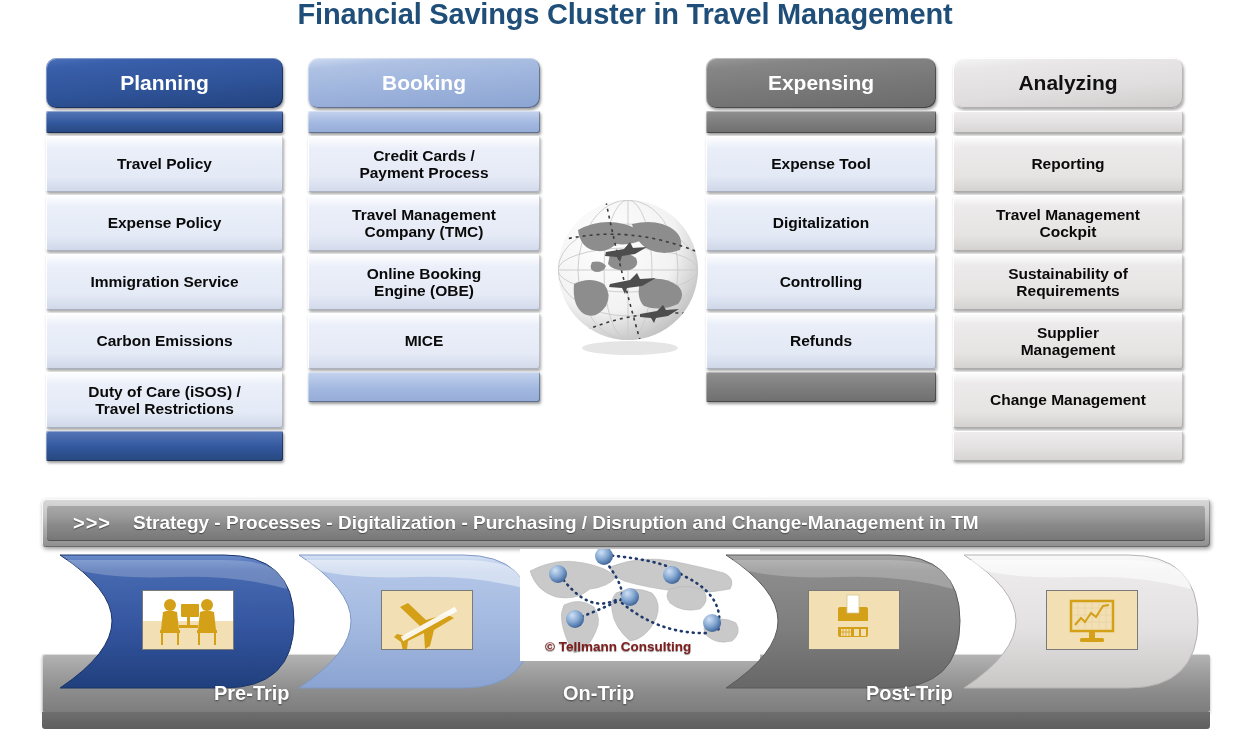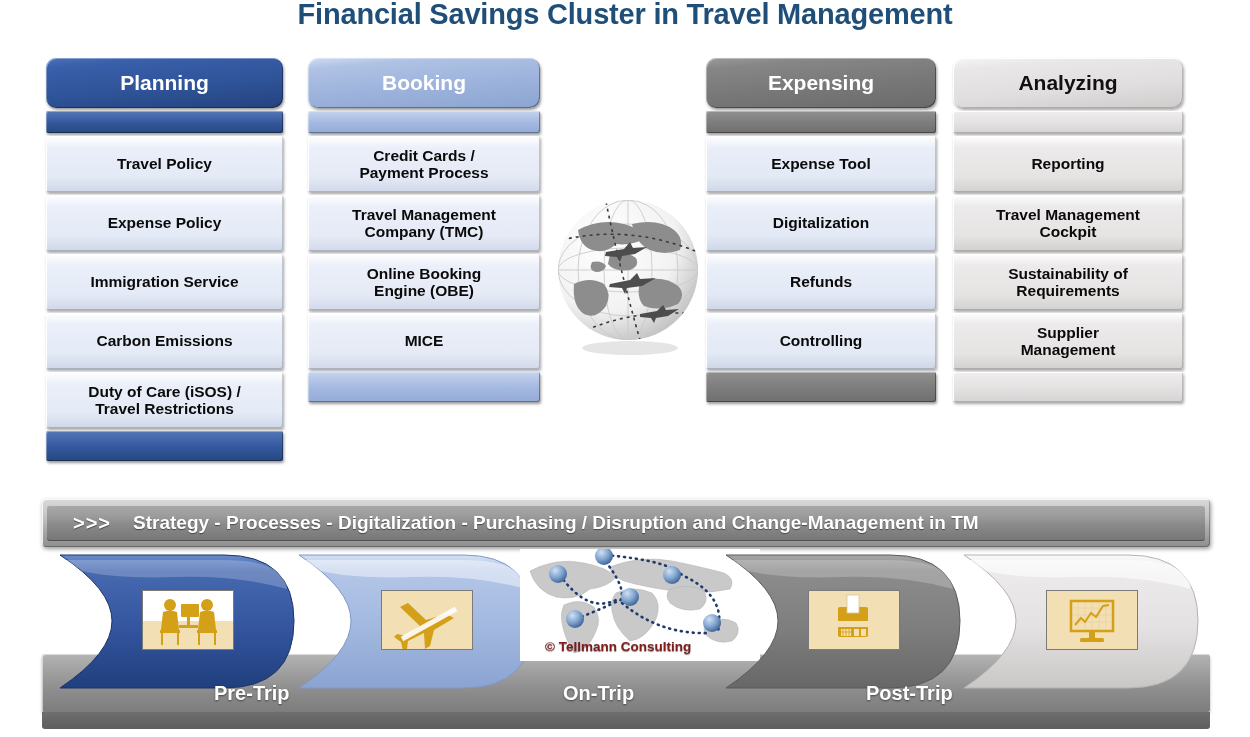--- a/index.html
+++ b/index.html
@@ -247,43 +247,46 @@
 
 <div class="column t-gray" id="col-2" style="left:706px;width:230px;">
   <div class="col-head bev-dark">Expensing</div>
   <div class="cap bev-dark"></div>
   <div class="cell bev h1">
       <span>Expense Tool</span>
     </div>
   <div class="cell bev h1">
       <span>Digitalization</span>
     </div>
+  <div class="cell bev h1">
+      <span>Controlling</span>
+    </div>
   <div class="cell bev h2">
       <span>Refunds</span>
-    </div>
-  <div class="cell bev h1">
-      <span>Controlling</span>
     </div>
   <div class="cap bottom bev-dark"></div>
 </div>
 
 <div class="column t-ltgray" id="col-3" style="left:953px;width:230px;">
   <div class="col-head bev">Analyzing</div>
   <div class="cap bev"></div>
   <div class="cell bev h1">
       <span>Reporting</span>
     </div>
   <div class="cell bev h1">
       <span>Travel Management<br>Cockpit</span>
     </div>
   <div class="cell bev h1">
       <span>Sustainability of<br>Requirements</span>
     </div>
   <div class="cell bev h1">
       <span>Supplier<br>Management</span>
+    </div>
+  <div class="cell bev h2">
+      <span>Change Management</span>
     </div>
   <div class="cap bottom bev"></div>
 </div>
 
 <div id="globe">
   <svg width="164" height="176" viewBox="0 0 164 176">
     <defs>
       <radialGradient id="gsph" cx="35%" cy="30%" r="80%">
         <stop offset="0%" stop-color="#ffffff"></stop>
         <stop offset="62%" stop-color="#f2f2f2"></stop>

